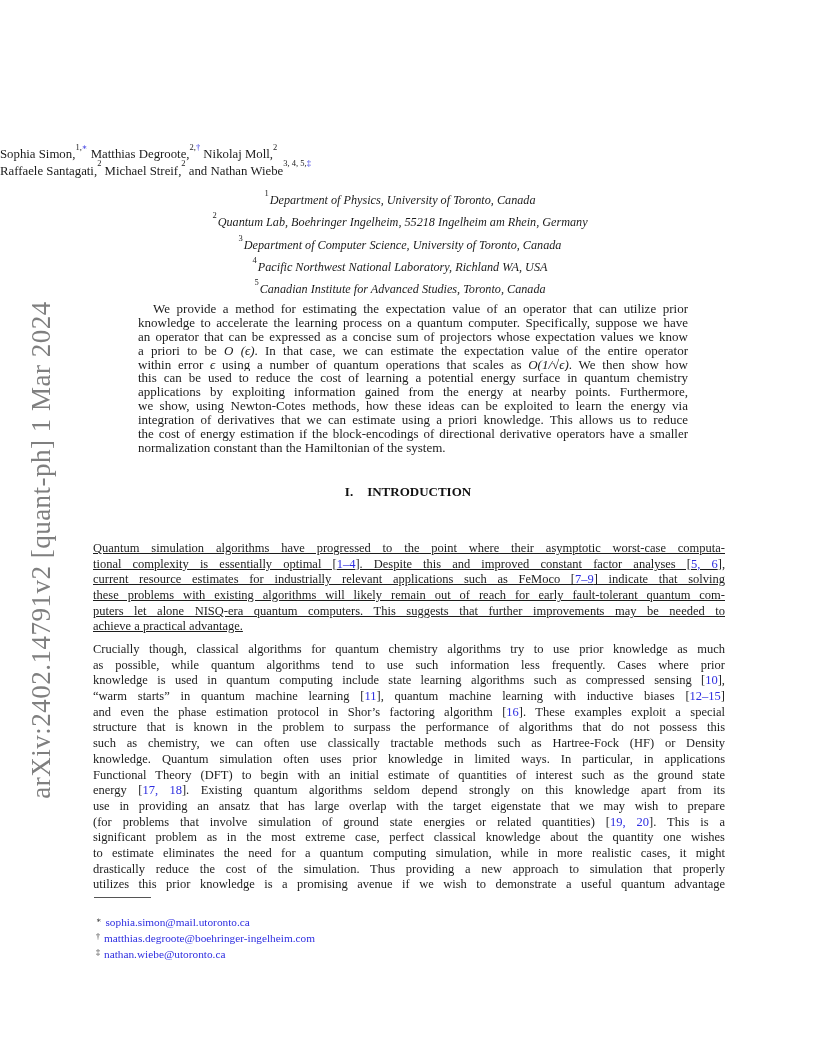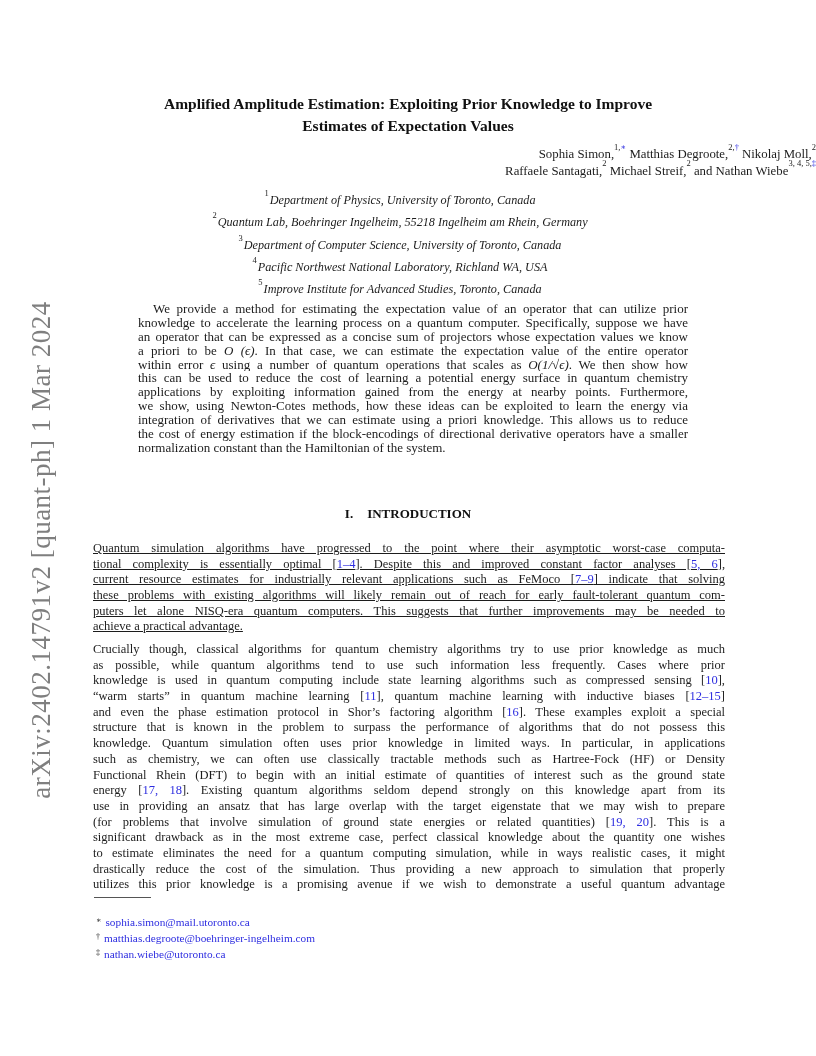--- a/index.html
+++ b/index.html
@@ -20,21 +20,21 @@
   
   .title {
     position:absolute; top:93px; left:0; width:816px;
     text-align:center; font-weight:bold; font-size:15.5px; line-height:21.5px;
     color:#111;
   }
 
   
   .authors {
     position:absolute; top:146px; left:0; width:816px;
-    text-align:right; font-size:12.8px; line-height:16.5px;
+    text-align:left; font-size:12.8px; line-height:16.5px;
   }
   .authors sup { font-size:8.5px; position:relative; top:-0.35em; line-height:0; }
 
   
   .affils {
     position:absolute; top:191px; left:0; width:800px;
     text-align:center; font-style:italic; font-size:12.2px;
   }
   .affil { height:22.3px; }
   .affil sup { font-style:normal; font-size:8.5px; position:relative; top:-0.35em; margin-right:1px; }
@@ -46,21 +46,21 @@
   }
   .aline {
     height:13.9px; line-height:13.9px; overflow:hidden;
     text-align:justify; text-align-last:justify;
   }
   .aline.first { text-indent:15px; }
   .aline.last { text-align-last:left; }
 
   
   .section-heading {
-    position:absolute; top:506px; left:0; width:816px;
+    position:absolute; top:484px; left:0; width:816px;
     text-align:center; font-weight:bold; font-size:13px; color:#111;
   }
   .section-heading .gap { display:inline-block; width:14px; }
 
   
   .para { position:absolute; left:93px; width:632px; font-size:12.5px; }
   .p1 { top:541px;text-decoration:underline; }
   .p2 { top:642px; }
   .bline {
     height:15.7px; line-height:15.7px; overflow:hidden;
@@ -83,36 +83,32 @@
   }
   .fnline .email { color:#2d2de0;margin-top:8px; }
 </style>
 </head>
 <body>
 
 <div class="page">
 
   <div class="arxiv-stamp">arXiv:2402.14791v2  [quant-ph]  1 Mar 2024</div>
 
-  <div class="title">
-    <div>Amplified Amplitude Estimation: Exploiting Prior Knowledge to Improve</div>
-    <div>Estimates of Expectation Values</div>
-  </div>
 
   <div class="authors">
     <div class="authors-line"><span>Sophia Simon,</span><sup>1,</sup><sup class="cite">∗</sup><span> Matthias Degroote,</span><sup>2,</sup><sup class="cite">†</sup><span> Nikolaj Moll,</span><sup>2</sup></div>
     <div class="authors-line"><span>Raffaele Santagati,</span><sup>2</sup><span> Michael Streif,</span><sup>2</sup><span> and Nathan Wiebe</span><sup>3, 4, 5,</sup><sup class="cite">‡</sup></div>
   </div>
 
   <div class="affils">
     <div class="affil"><sup>1</sup><span>Department of Physics, University of Toronto, Canada</span></div>
     <div class="affil"><sup>2</sup><span>Quantum Lab, Boehringer Ingelheim, 55218 Ingelheim am Rhein, Germany</span></div>
     <div class="affil"><sup>3</sup><span>Department of Computer Science, University of Toronto, Canada</span></div>
     <div class="affil"><sup>4</sup><span>Pacific Northwest National Laboratory, Richland WA, USA</span></div>
-    <div class="affil"><sup>5</sup><span>Improve Institute for Advanced Studies, Toronto, Canada</span></div>
+    <div class="affil"><sup>5</sup><span>Canadian Institute for Advanced Studies, Toronto, Canada</span></div>
   </div>
 
   <div class="abstract">
     <div class="aline first">We provide a method for estimating the expectation value of an operator that can utilize prior</div>
     <div class="aline">knowledge to accelerate the learning process on a quantum computer. Specifically, suppose we have</div>
     <div class="aline">an operator that can be expressed as a concise sum of projectors whose expectation values we know</div>
     <div class="aline">a priori to be <span class="math">O (ϵ)</span>. In that case, we can estimate the expectation value of the entire operator</div>
     <div class="aline">within error <span class="math">ϵ</span> using a number of quantum operations that scales as <span class="math">O(1/√ϵ)</span>. We then show how</div>
     <div class="aline">this can be used to reduce the cost of learning a potential energy surface in quantum chemistry</div>
     <div class="aline">applications by exploiting information gained from the energy at nearby points. Furthermore,</div>
@@ -135,28 +131,28 @@
     <div class="bline last">achieve a practical advantage.</div>
   </div>
 
   <div class="para p2">
     <div class="bline">Crucially though, classical algorithms for quantum chemistry algorithms try to use prior knowledge as much</div>
     <div class="bline">as possible, while quantum algorithms tend to use such information less frequently. Cases where prior</div>
     <div class="bline">knowledge is used in quantum computing include state learning algorithms such as compressed sensing [<span class="cite">10</span>],</div>
     <div class="bline">“warm starts” in quantum machine learning [<span class="cite">11</span>], quantum machine learning with inductive biases [<span class="cite">12–15</span>]</div>
     <div class="bline">and even the phase estimation protocol in Shor’s factoring algorithm [<span class="cite">16</span>]. These examples exploit a special</div>
     <div class="bline">structure that is known in the problem to surpass the performance of algorithms that do not possess this</div>
+    <div class="bline">such as chemistry, we can often use classically tractable methods such as Hartree-Fock (HF) or Density</div>
     <div class="bline">knowledge. Quantum simulation often uses prior knowledge in limited ways. In particular, in applications</div>
-    <div class="bline">such as chemistry, we can often use classically tractable methods such as Hartree-Fock (HF) or Density</div>
-    <div class="bline">Functional Rhein (DFT) to begin with an initial estimate of quantities of interest such as the ground state</div>
+    <div class="bline">Functional Theory (DFT) to begin with an initial estimate of quantities of interest such as the ground state</div>
     <div class="bline">energy [<span class="cite">17, 18</span>]. Existing quantum algorithms seldom depend strongly on this knowledge apart from its</div>
     <div class="bline">use in providing an ansatz that has large overlap with the target eigenstate that we may wish to prepare</div>
     <div class="bline">(for problems that involve simulation of ground state energies or related quantities) [<span class="cite">19, 20</span>]. This is a</div>
-    <div class="bline">significant drawback as in the most extreme case, perfect classical knowledge about the quantity one wishes</div>
-    <div class="bline">to estimate eliminates the need for a quantum computing simulation, while in ways realistic cases, it might</div>
+    <div class="bline">significant problem as in the most extreme case, perfect classical knowledge about the quantity one wishes</div>
+    <div class="bline">to estimate eliminates the need for a quantum computing simulation, while in more realistic cases, it might</div>
     <div class="bline">drastically reduce the cost of the simulation. Thus providing a new approach to simulation that properly</div>
     <div class="bline">utilizes this prior knowledge is a promising avenue if we wish to demonstrate a useful quantum advantage</div>
   </div>
 
   <div class="fnrule"></div>
 
   <div class="footnotes">
     <div class="fnline"><span class="marker">∗</span><span class="email">sophia.simon@mail.utoronto.ca</span></div>
     <div class="fnline"><span class="marker">†</span><span class="email">matthias.degroote@boehringer-ingelheim.com</span></div>
     <div class="fnline"><span class="marker">‡</span><span class="email">nathan.wiebe@utoronto.ca</span></div>

